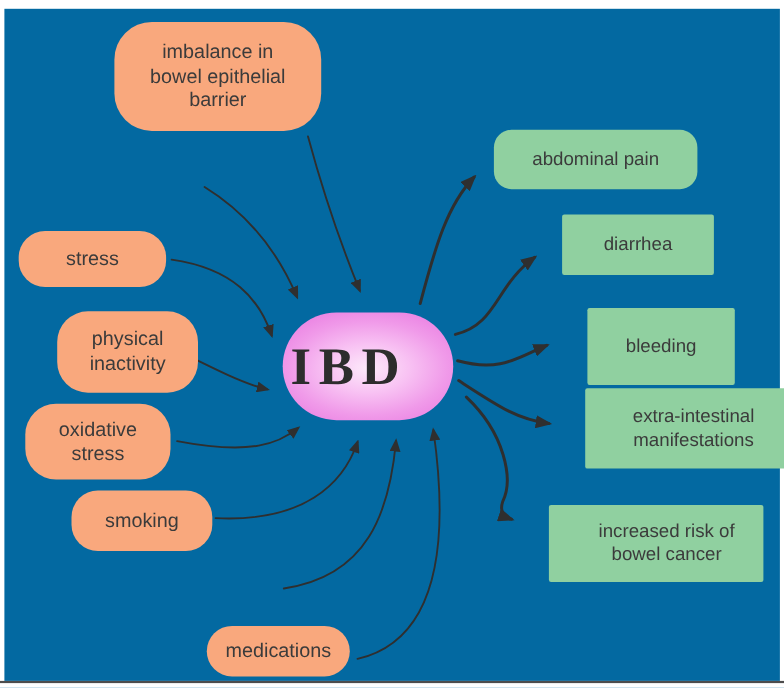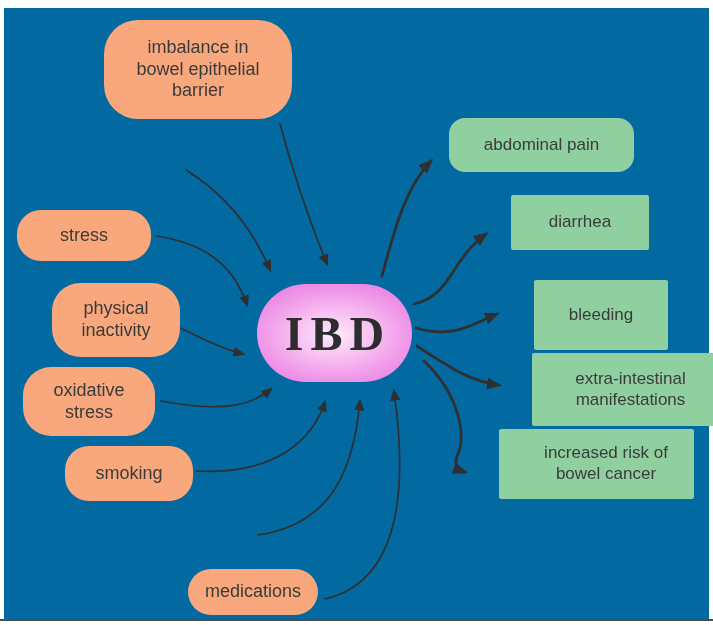--- a/index.html
+++ b/index.html
@@ -47,29 +47,29 @@
   .cause-3{left:8px;top:275px;width:128px;height:74px;border-radius:28px;margin-left:40px;}
   .cause-4{left:19px;top:359px;width:132px;height:69px;border-radius:28px;}
   .cause-5{left:61px;top:438px;width:128px;height:55px;}
   .cause-6{left:124px;top:496px;width:129px;height:55px;}
   .cause-7{left:184px;top:561px;width:130px;height:46px;}
   
   .effect-0{left:445px;top:110px;width:185px;height:54px;border-radius:16px;}
   .effect-1{left:507px;top:187px;width:138px;height:55px;}
   .effect-2{left:530px;top:272px;width:134px;height:70px;}
   .effect-3{left:528px;top:345px;width:197px;height:73px;}
-  .effect-4{left:495px;top:421px;width:195px;height:70px;padding-left:19px;}
+  .effect-4{left:495px;top:451px;width:195px;height:70px;padding-left:19px;}
   
   #center-node{
     position:absolute;
     left:253px;top:276px;width:155px;height:98px;
     border-radius:49px;
     background:radial-gradient(ellipse 80% 75% at 50% 52%,
       #fdeafa 0%, #f8c2f3 30%, #f09ae9 58%, #e878e0 88%, #e36edb 100%);
-    display:flex;align-items:center;justify-content:center;
+    display:flex;align-items:center;
   }
   #center-label{
     font-family:"Liberation Serif", serif;
     font-weight:bold;
     font-size:48px;
     letter-spacing:7px;
     color:#2d2d2d;
     padding-left:7px; 
   }
   #arrows{

